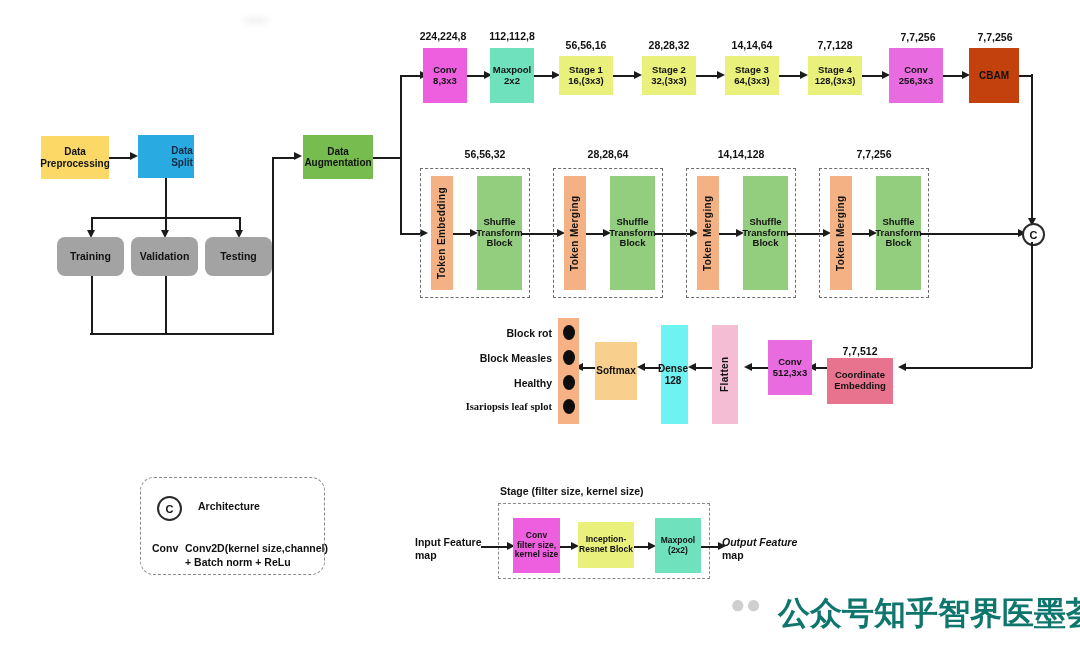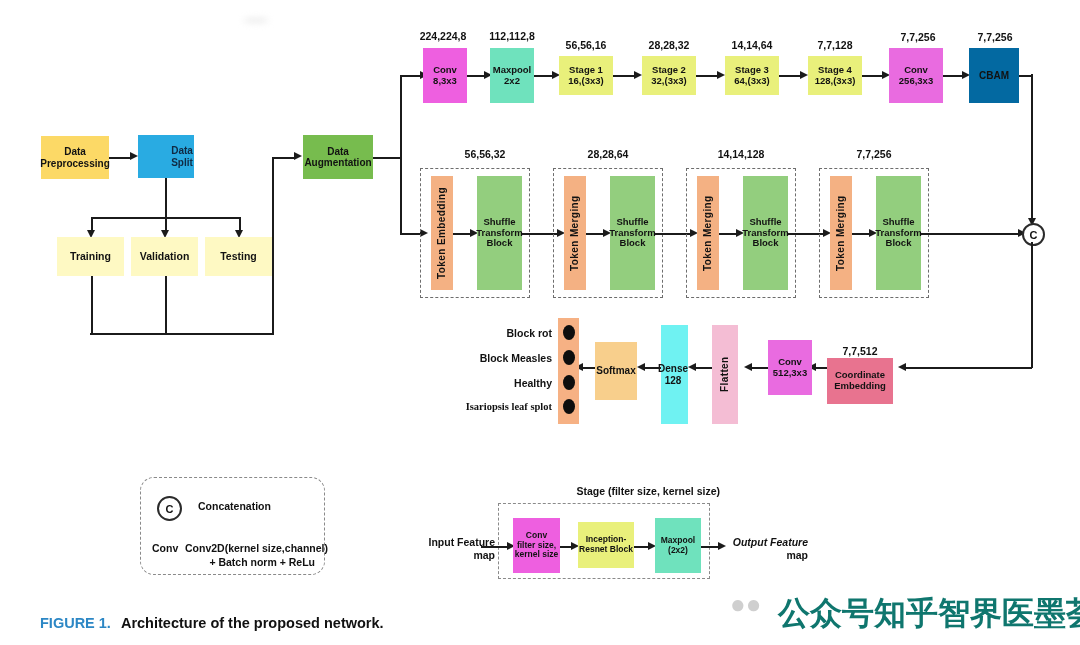--- a/index.html
+++ b/index.html
@@ -9,26 +9,26 @@
 
   
   .blk{position:absolute;display:flex;align-items:center;justify-content:center;
        text-align:center;font-weight:700;line-height:1.12;color:#121212;
        box-sizing:border-box;}
   .blk span{display:block;}
 
   
   .c-yellowlite{background:#fcd966;}
   .c-blue{background:#29abe2;color:#102a43;}
-  .c-amber{background:#fef9c3;}
+  .c-amber{background:#a3a3a3;border-radius:8px;}
   .c-green{background:#77bc4e;}
   .c-magenta{background:#ee5fe0;}
   .c-mint{background:#6fe2bd;}
   .c-lime{background:#e9f07b;}
-  .c-lightblue{background:#0369a1;}
+  .c-lightblue{background:#c2410c;}
   .c-peach{background:#f4b183;}
   .c-leaf{background:#93ce7e;}
   .c-rose{background:#e8738f;}
   .c-orchid{background:#e96be0;}
   .c-pink{background:#f4bdd4;}
   .c-cyan{background:#6ff2f2;}
   .c-wheat{background:#f8cf8c;}
   .c-peachcol{background:#f6b184;}
 
   
@@ -62,21 +62,21 @@
          font-weight:700;font-size:11px;color:#111;}
 
   
   .clslab{position:absolute;font-size:10.5px;font-weight:700;color:#111;
           text-align:right;white-space:nowrap;}
   .dot{position:absolute;background:#0d0d0d;border-radius:50%;}
 
   
   .lgtxt{position:absolute;font-size:10.5px;font-weight:700;color:#111;
          white-space:nowrap;}
-  .lgtxt.ctr{text-align:right;}
+  .lgtxt.ctr{text-align:left;}
 
   
   .cap{position:absolute;font-size:14.5px;font-weight:700;color:#111;}
   .cap b{color:#2c87c5;font-weight:700;}
 
   
   .wm{position:absolute;color:#0f766e;font-size:32px;font-weight:700;
       white-space:nowrap;font-family:"DejaVu Sans",sans-serif;}
   .wmicon{position:absolute;color:#cfcfcf;font-size:26px;}
   .smudge{position:absolute;background:#ebebeb;border-radius:50%;
@@ -348,21 +348,21 @@
 
   <div class="clslab" style="left:420px;top:327px;width:132px;">Block rot</div>
   <div class="clslab" style="left:420px;top:352px;width:132px;">Block Measles</div>
   <div class="clslab" style="left:420px;top:377px;width:132px;">Healthy</div>
   <div class="clslab" style="left:420px;top:401px;width:132px;font-family:Liberation Serif, serif;">Isariopsis leaf splot</div>
 
   <div class="dashgrp-round" style="left:140px;top:477px;width:185px;height:98px;"></div>
   <div class="cnode" style="left:157px;top:496px;width:21px;height:21px;">
     <span>C</span>
   </div>
-  <div class="lgtxt" style="left:198px;top:500px;">Concatenation</div>
+  <div class="lgtxt" style="left:198px;top:500px;">Architecture</div>
   <div class="lgtxt" style="left:152px;top:542px;">Conv</div>
   <div class="lgtxt" style="left:185px;top:542px;">Conv2D(kernel size,channel)</div>
   <div class="lgtxt ctr" style="left:185px;top:556px;width:130px;">+ Batch norm + ReLu</div>
 
   <div class="lgtxt ctr" style="left:500px;top:485px;width:220px;">Stage (filter size, kernel size)</div>
   <div class="dashgrp" style="left:498px;top:503px;width:212px;height:76px;border-color:#8a8a8a;"></div>
 
   <div class="lgtxt ctr" style="left:415px;top:536px;width:80px;">Input Feature</div>
   <div class="lgtxt ctr" style="left:415px;top:549px;width:80px;">map</div>
   <div class="ln lnh" style="left:481px;top:545.5px;width:27px;"></div>
@@ -395,18 +395,14 @@
   </div>
   <div class="ln lnh" style="left:701px;top:545.5px;width:18px;"></div>
   <div class="arw arw-r" style="left:718px;top:541.5px;"></div>
 
   <div class="lgtxt ctr" style="left:722px;top:536px;width:86px;font-style:italic;">Output Feature</div>
   <div class="lgtxt ctr" style="left:722px;top:549px;width:86px;">map</div>
 
   <div class="wmicon" style="left:730px;top:589px;">●●</div>
   <div class="wm" style="left:778px;top:592px;">公众号知乎智界医墨荟</div>
 
-  <div class="cap" style="left:40px;top:615px;">
-    <b>FIGURE 1.</b>
-    <span style="margin-left:6px;">Architecture of the proposed network.</span>
-  </div>
 
 </div>
 
 </body></html>

